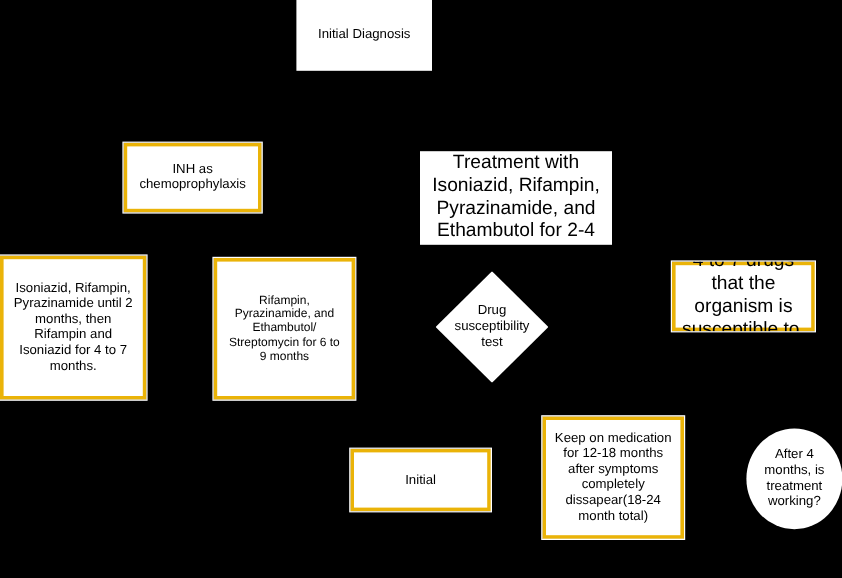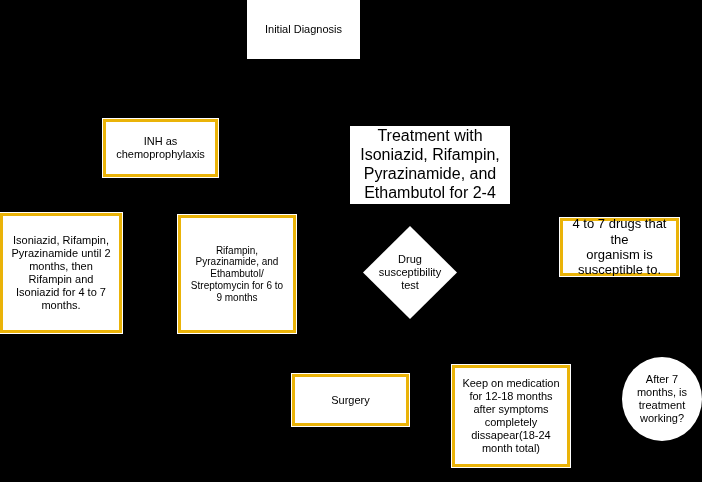--- a/index.html
+++ b/index.html
@@ -101,39 +101,39 @@
 9 months</span>
   </div>
 
   <div class="node diamond" style="left:363px; top:226px; width:94px; height:93px; font-size:11px;">
     <span class="shape"></span>
     <span class="txt">Drug
 susceptibility
 test</span>
   </div>
 
-  <div class="node rect-bordered" style="left:560px; top:218px; width:119px; height:58px; font-size:13px;">
+  <div class="node rect-bordered" style="left:560px; top:218px; width:119px; height:58px; font-size:16px;">
     <span class="txt">4 to 7 drugs that the
 organism is
 susceptible to.</span>
   </div>
 
   <div class="node rect-bordered" style="left:292px; top:374px; width:117px; height:52px; font-size:11px;">
-    <span class="txt">Surgery</span>
+    <span class="txt">Initial</span>
   </div>
 
-  <div class="node rect-bordered" style="left:452px; top:365px; width:118px; height:102px; font-size:11px;">
+  <div class="node rect-bordered" style="left:452px; top:347px; width:118px; height:102px; font-size:11px;">
     <span class="txt">Keep on medication
 for 12-18 months
 after symptoms
 completely
 dissapear(18-24
 month total)</span>
   </div>
 
   <div class="node ellipse" style="left:622px; top:357px; width:80px; height:84px; font-size:11px;">
-    <span class="txt">After 7
+    <span class="txt">After 4
 months, is
 treatment
 working?</span>
   </div>
 
 </div>
 
 </body></html>

